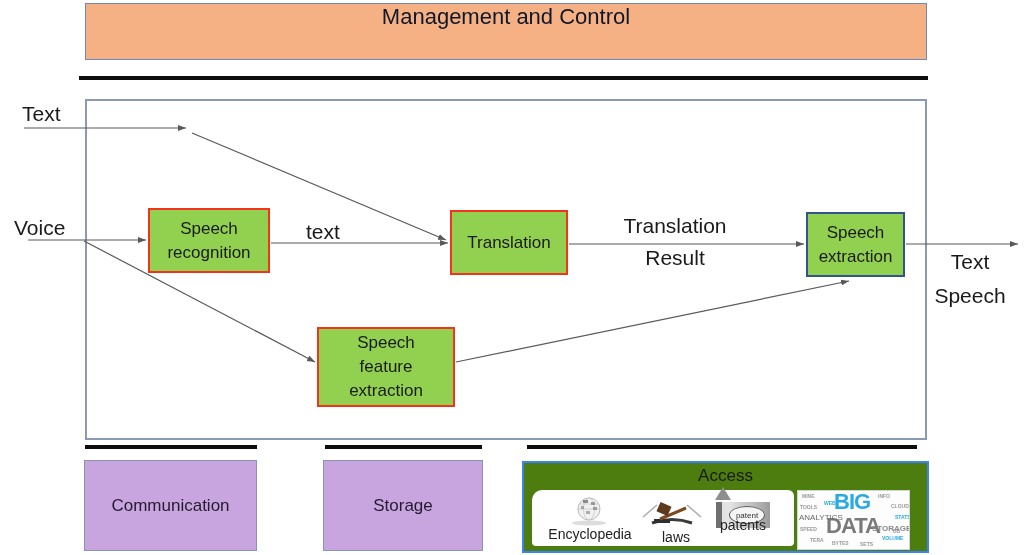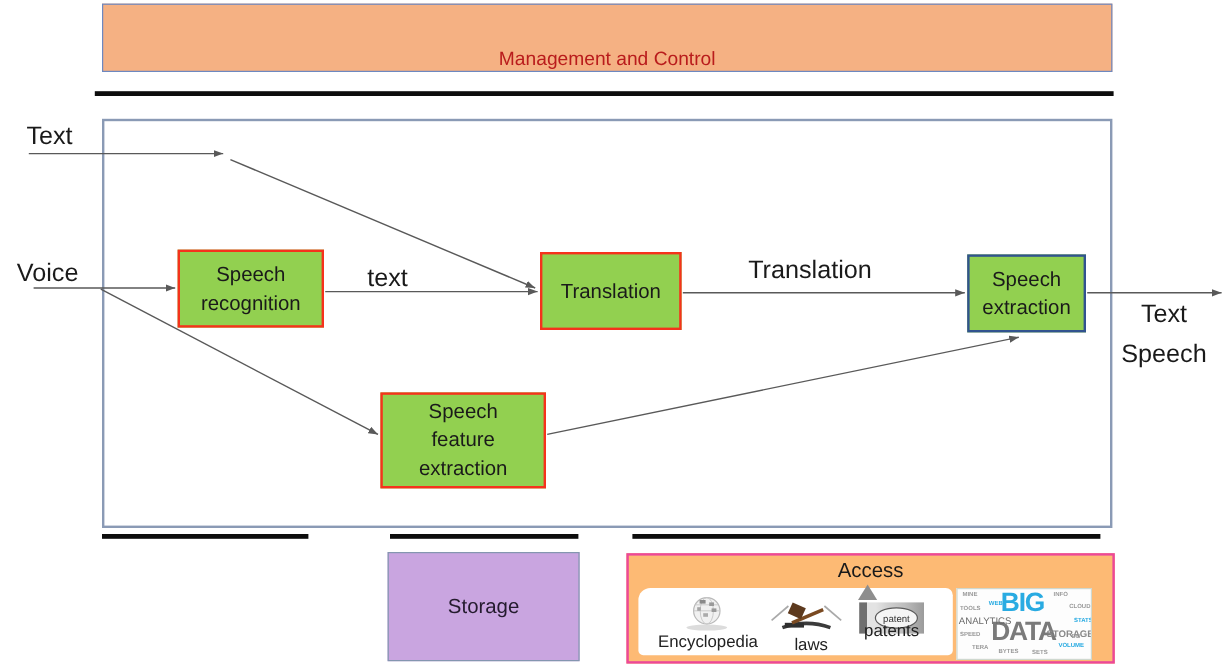--- a/index.html
+++ b/index.html
@@ -1,35 +1,35 @@
 <!DOCTYPE html>
 <html><head>
 <meta charset="utf-8">
 <style>
   html,body{margin:0;padding:0;background:#ffffff;}
   .page{position:relative;width:1024px;height:555px;background:#ffffff;overflow:hidden;
         font-family:"Liberation Sans",sans-serif;color:#1a1a1a;}
   .abs{position:absolute;}
   
   .mgmt{left:85px;top:3px;width:840px;height:55px;background:#F5B183;border:1px solid #6d88c0;
-        display:flex;align-items:flex-end;justify-content:center;font-size:16px;color:#b91c1c;}
+        display:flex;align-items:flex-start;justify-content:center;font-size:22px;color:#0f172a;}
   .hline{background:#0d0d0d;height:4px;}
   
   .container{left:85px;top:99px;width:838px;height:337px;border:2px solid #8a9ab5;background:transparent;}
   .arrows{left:0;top:0;width:1024px;height:555px;pointer-events:none;}
   
   .node{display:flex;flex-direction:column;align-items:center;justify-content:center;
         text-align:center;font-size:17px;line-height:24px;background:#92D050;border:2px solid #F5321C;z-index:3;}
   .node.blueb{border-color:#31538F;}
   .lbl{font-size:21px;white-space:nowrap;z-index:4;}
   .lbl.center{text-align:center;white-space:normal;}
   
   .pbox{background:#C9A5E0;border:1px solid #8496B0;display:flex;align-items:center;justify-content:center;
         font-size:17px;color:#241b2e;}
-  .access{left:522px;top:461px;width:403px;height:88px;background:#fdba74;border:2px solid #ec4899;}
+  .access{left:522px;top:461px;width:403px;height:88px;background:#4d7c0f;border:2px solid #3b82f6;}
   .access-title{left:0;top:3px;width:100%;text-align:center;font-size:17px;color:#1a1a1a;}
   .strip{left:8px;top:27px;width:262px;height:56px;background:#ffffff;border-radius:10px 6px 4px 4px;}
   .icon-lbl{font-size:14px;text-align:center;color:#222;}
   .tri{width:0;height:0;border-left:8px solid transparent;border-right:8px solid transparent;
        border-bottom:13px solid #8e8e8e;}
   .patent-img{width:54px;height:26px;background:linear-gradient(90deg,#6f6f6f 0 12%,#e3e3e3 12% 26%,#cfcfcf 45%,#bdbdbd 70%,#9b9b9b 100%);
        position:absolute;overflow:hidden;}
   .stamp{position:absolute;left:13px;top:4px;width:34px;height:16px;background:#f5f5f5;border:1px solid #5a5a5a;
        border-radius:50%;font-size:8px;color:#333;display:flex;align-items:center;justify-content:center;}
   
@@ -88,28 +88,32 @@
   </div>
 
   <div class="abs node" style="left:317px;top:327px;width:134px;height:76px;">
     <span>Speech</span>
     <span>feature</span>
     <span>extraction</span>
   </div>
 
   <div class="abs lbl" style="left:306px;top:220px;">text</div>
   <div class="abs lbl center" style="left:617px;top:214px;width:116px;">Translation</div>
+  <div class="abs lbl center" style="left:617px;top:246px;width:116px;">Result</div>
 
   <div class="abs lbl center" style="left:928px;top:250px;width:84px;">Text</div>
   <div class="abs lbl center" style="left:928px;top:284px;width:84px;">Speech</div>
 
   <div class="abs hline" style="left:85px;top:445px;width:172px;"></div>
   <div class="abs hline" style="left:325px;top:445px;width:157px;"></div>
   <div class="abs hline" style="left:527px;top:445px;width:390px;"></div>
 
+  <div class="abs pbox" style="left:84px;top:460px;width:171px;height:89px;">
+    <span>Communication</span>
+  </div>
   <div class="abs pbox" style="left:323px;top:460px;width:158px;height:89px;">
     <span>Storage</span>
   </div>
 
   <div class="abs access">
     <div class="abs access-title">Access</div>
     <div class="abs strip"></div>
 
     <svg class="abs" style="left:42px;top:33px;" width="46" height="31" viewBox="0 0 46 31" xmlns="http://www.w3.org/2000/svg">
       <ellipse cx="23" cy="27" rx="17" ry="2.5" fill="#dcdcdc"></ellipse>

